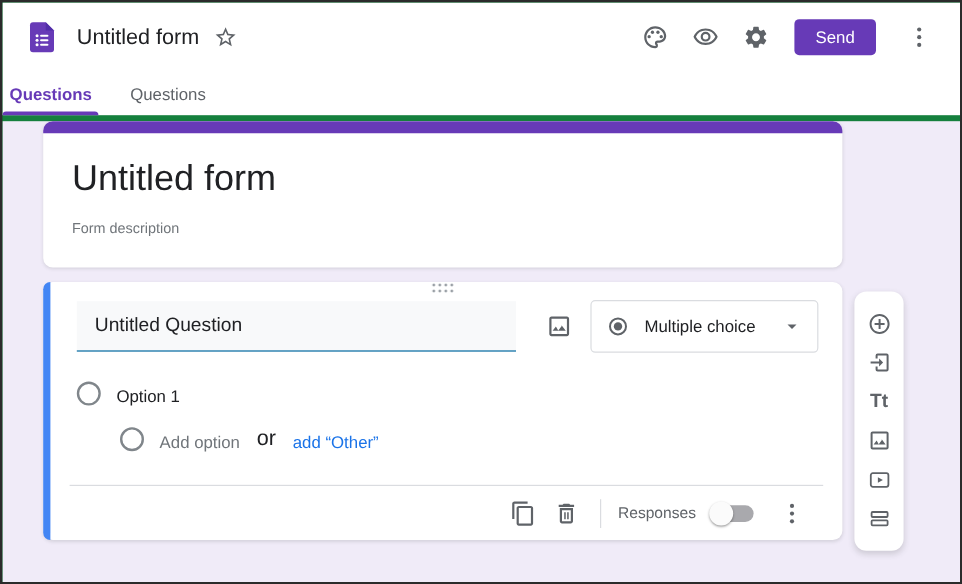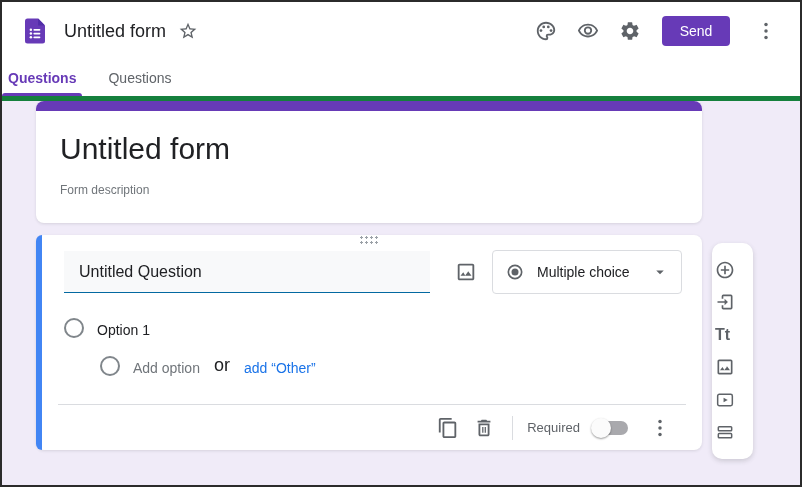--- a/index.html
+++ b/index.html
@@ -76,21 +76,21 @@
   .q-footer { height:45px; display:flex; align-items:center; justify-content:flex-end; padding-right:28px; }
   .q-footer .icon-btn { margin-left:8px; }
   .vdivider { width:1px; height:24px; background:#dadce0; margin:0 6px 0 14px; }
   .required-label { font-size:13px; color:#5f6368; margin-left:8px; }
   .toggle { position:relative; width:34px; height:14px; background:#a9a9ad; border-radius:7px; margin:0 10px 0 14px; cursor:pointer; }
   .knob { position:absolute; left:-3px; top:-3px; width:20px; height:20px; border-radius:50%; background:#fbfbfb; box-shadow:0 1px 2px rgba(0,0,0,.4); }
   
   .side-toolbar {
     position:absolute; left:710px; top:142px; width:41px; height:216px;
     background:#fff; border-radius:10px; box-shadow:0 2px 5px rgba(60,64,67,.2);
-    display:flex; flex-direction:column; align-items:flex-start;
+    display:flex; flex-direction:column; align-items:center;
     justify-content:space-between; padding:14px 0;
   }
   .side-toolbar .icon-btn svg { width:20px; height:20px; }
   .tt-glyph { font-size:16px; font-weight:bold; color:#5f6368; line-height:20px; }
 </style>
 </head>
 <body>
 
 <div class="window">
 
@@ -206,21 +206,21 @@
               <path fill="#5f6368" d="M16 1H4c-1.1 0-2 .9-2 2v14h2V3h12V1zm3 4H8c-1.1 0-2 .9-2 2v14c0 1.1.9 2 2 2h11c1.1 0 2-.9 2-2V7c0-1.1-.9-2-2-2zm0 16H8V7h11v14z"></path>
             </svg>
         </button>
         <button class="icon-btn">
           <svg viewBox="0 0 24 24">
               <path fill="#5f6368" d="M16 9v10H8V9h8m-1.5-6h-5l-1 1H5v2h14V4h-3.5l-1-1zM18 7H6v12c0 1.1.9 2 2 2h8c1.1 0 2-.9 2-2V7z"></path>
               <path fill="#5f6368" d="M10 10.8h1.4v6.4H10zM12.7 10.8h1.4v6.4h-1.4z"></path>
             </svg>
         </button>
         <div class="vdivider"></div>
-        <span class="required-label">Required</span>
+        <span class="required-label">Responses</span>
         <div class="toggle">
           <div class="knob"></div>
         </div>
         <button class="icon-btn">
           <svg viewBox="0 0 24 24" fill="#5f6368">
               <circle cx="12" cy="5" r="1.9"></circle>
               <circle cx="12" cy="12" r="1.9"></circle>
               <circle cx="12" cy="19" r="1.9"></circle>
             </svg>
         </button>

